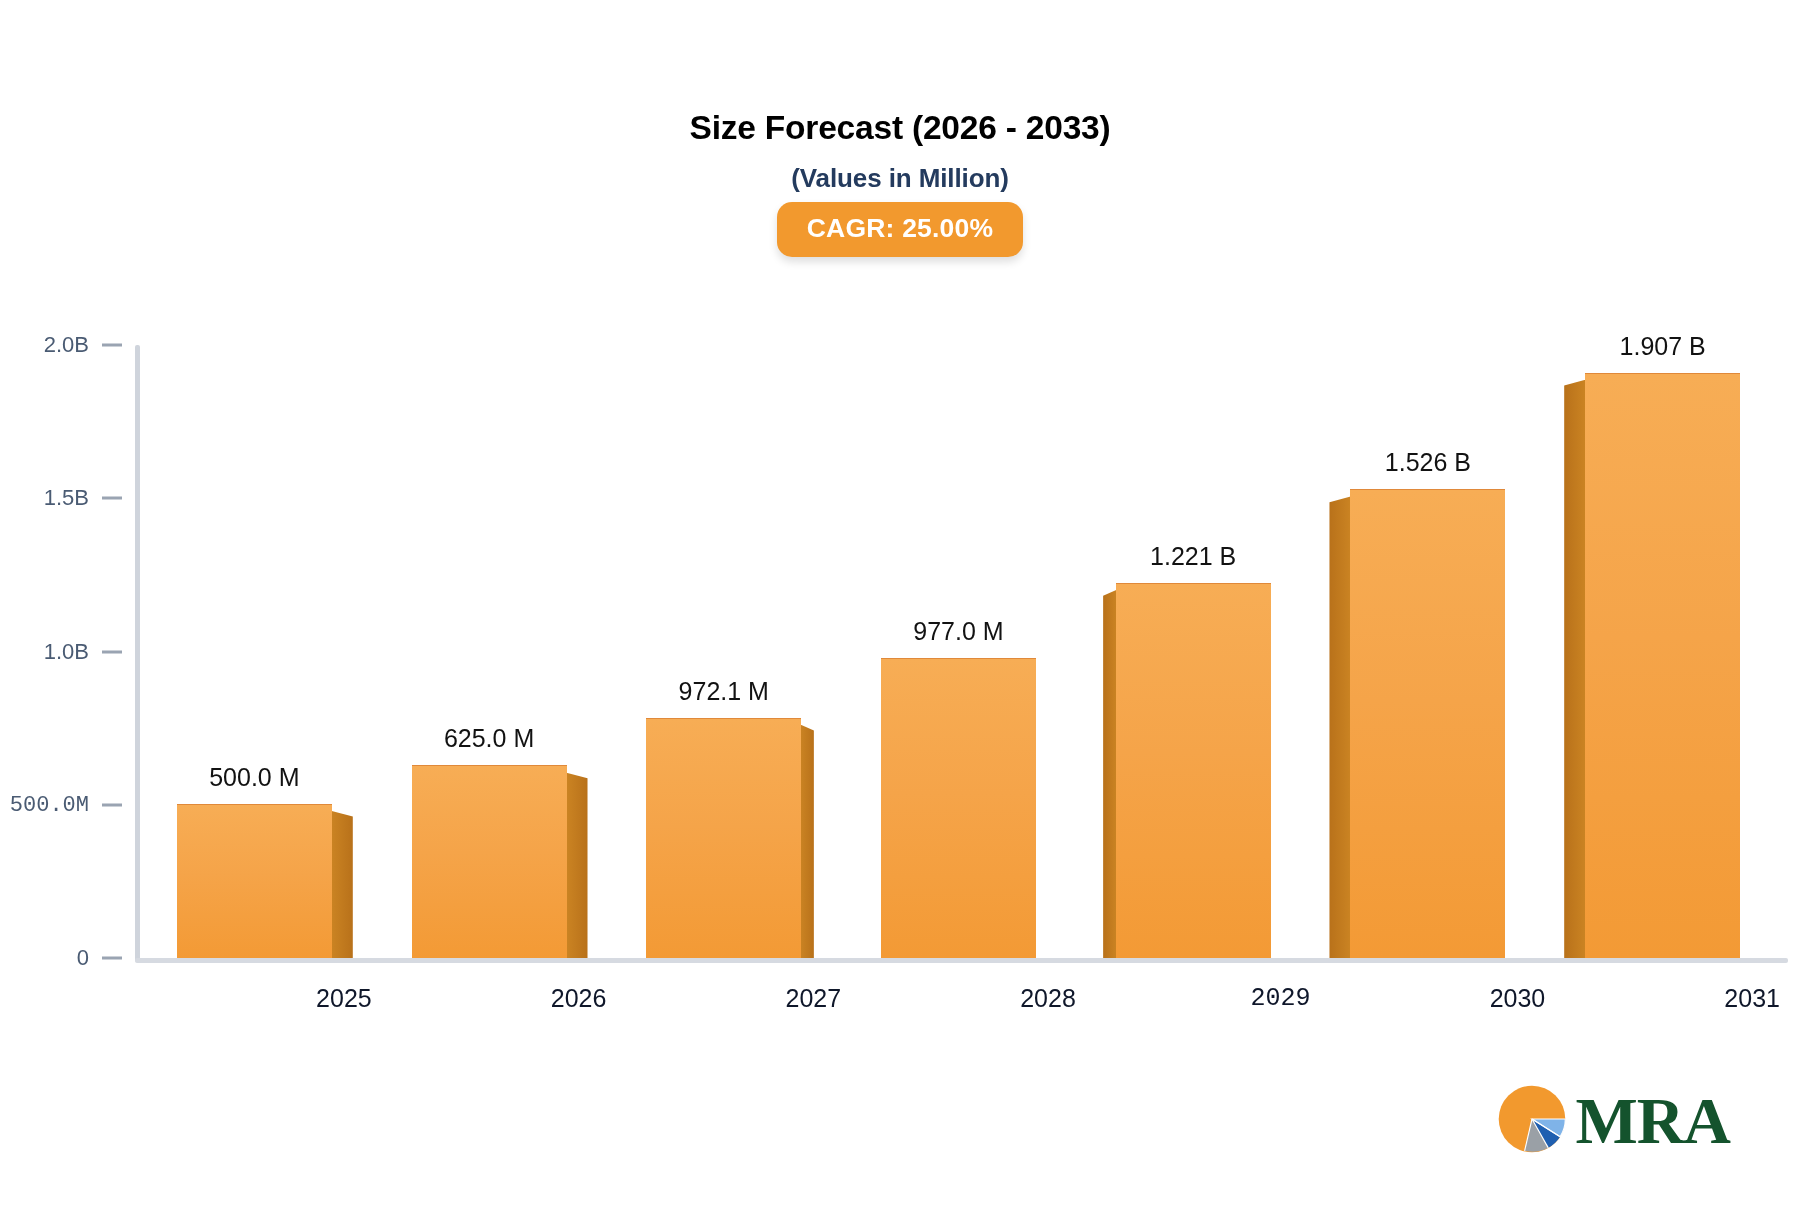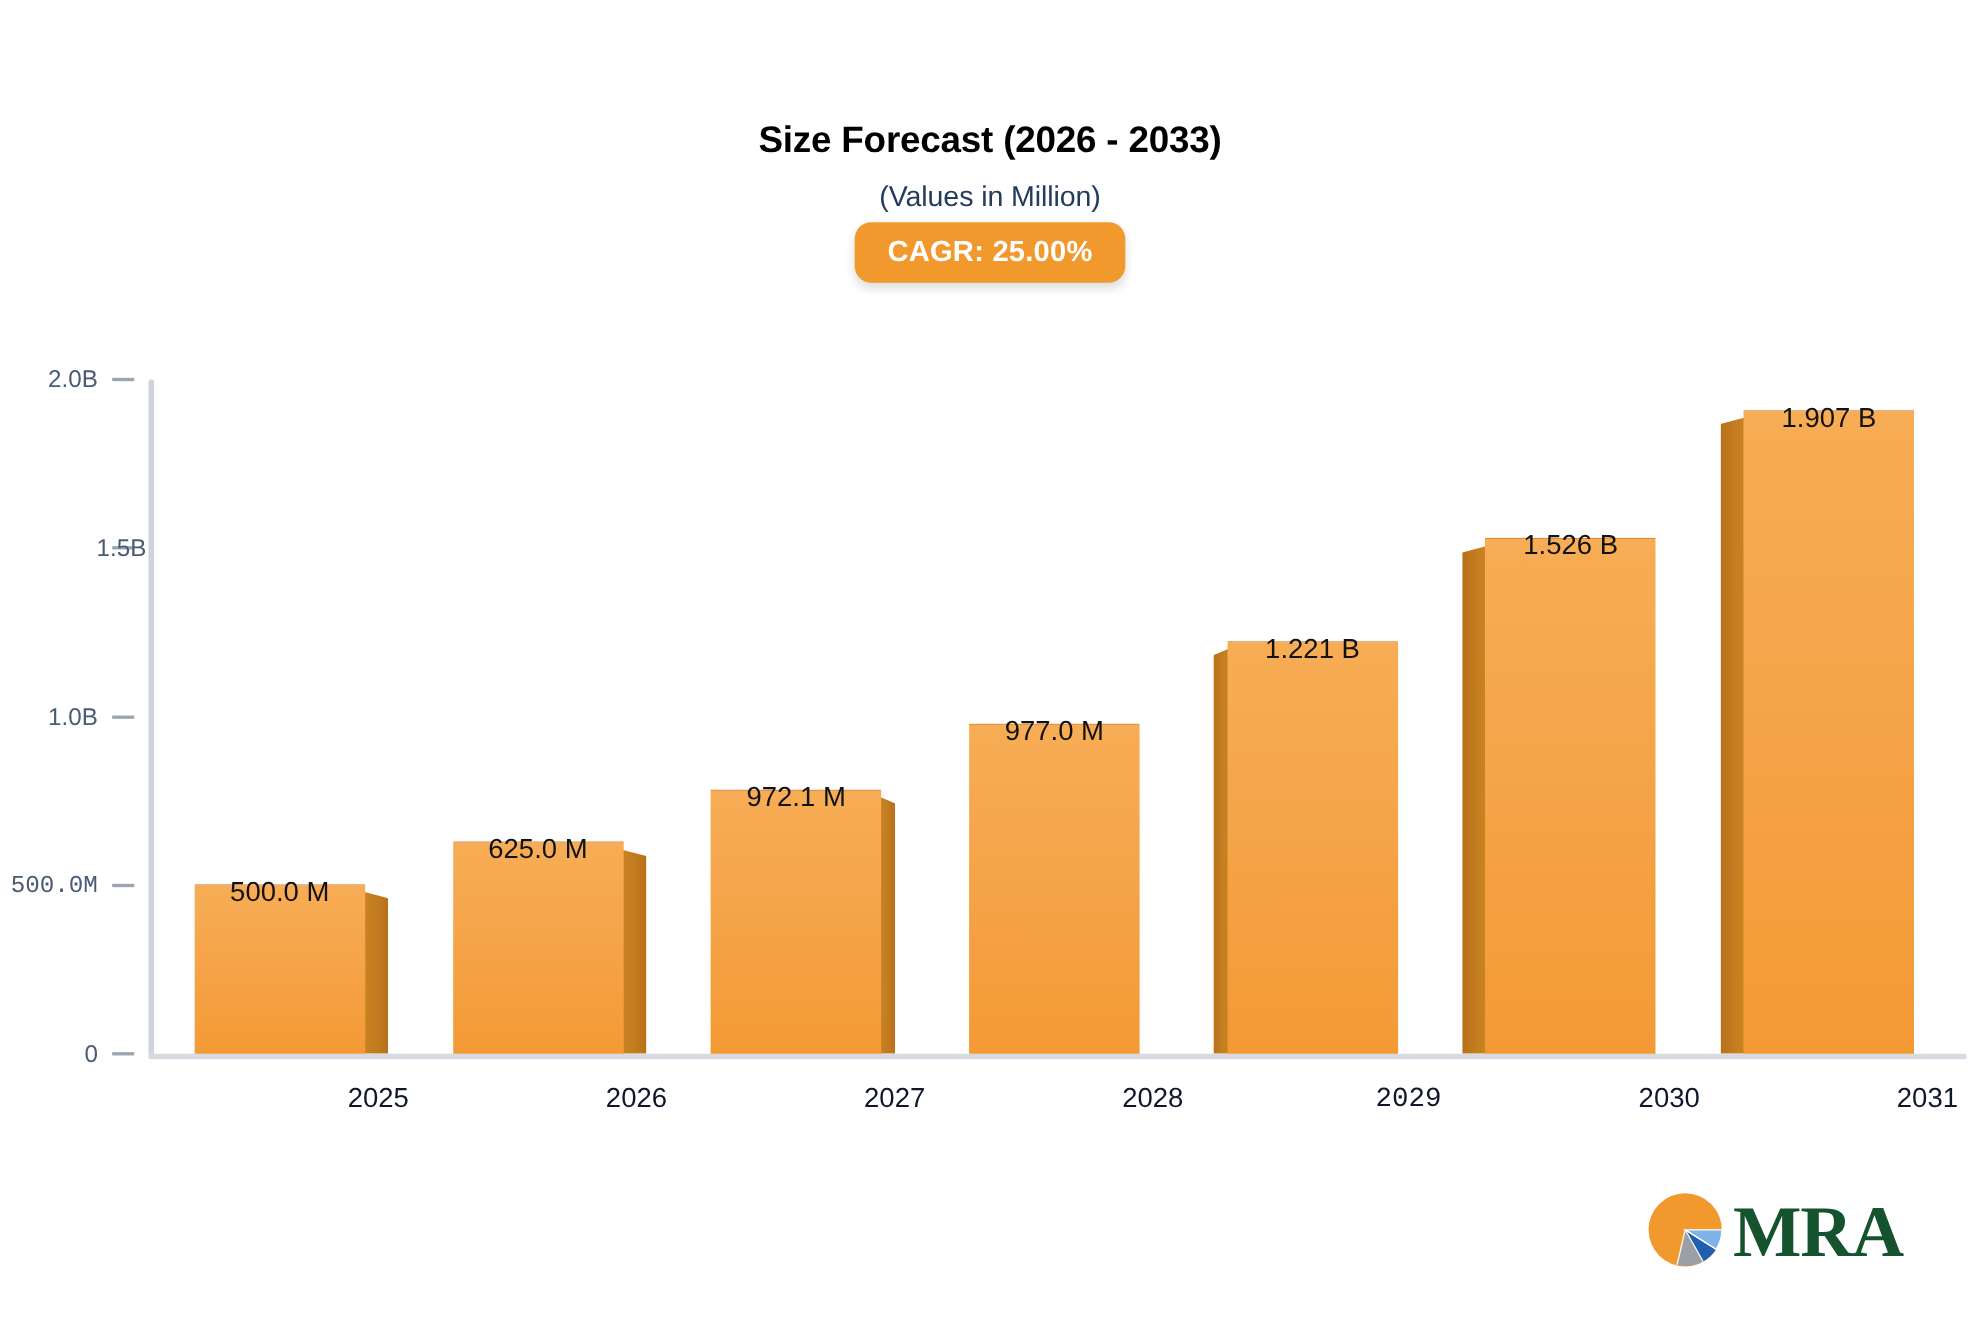--- a/index.html
+++ b/index.html
@@ -23,21 +23,21 @@
     font-weight:bold;
     color:#000000;
     line-height:1.46;
     letter-spacing:-0.2px;
   }
   #chart-title .tline{display:block;}
   #chart-subtitle{
     margin:0;
     padding-top:10px;
     font-size:26px;
-    font-weight:normal;
+    font-weight:bold;
     color:#243b5e;
     letter-spacing:-0.1px;
   }
   #cagr-wrap{
     margin-top:8px;
     display:flex;
     justify-content:center;
   }
   #cagr-badge{
     display:inline-block;
@@ -104,21 +104,20 @@
   }
   .bar-side.left{
     background:linear-gradient(90deg,#b8711a 0%,#cb8423 100%);
   }
   .bar-label{
     position:absolute;
     text-align:center;
     font-size:25px;
     color:#121212;
     white-space:nowrap;
-    margin-top:34px;
   }
   .xtick-label{
     position:absolute;
     text-align:right;
     font-size:25px;
     color:#0f172a;
     white-space:nowrap;
   }
 
   
@@ -153,21 +152,21 @@
   <div id="y-axis-line" style="left: 135px; top: 345px; height: 617px;"></div>
   <div id="x-axis-line" style="left: 135px; top: 958px; width: 1653px;"></div>
   <div id="ticks-layer">
       <div class="ytick-dash" style="left: 102px; top: 958px;"></div>
       <div class="ytick-label" style="left: 0px; width: 89px; top: 958px;">0</div>
       <div class="ytick-dash" style="left: 102px; top: 804.75px;"></div>
       <div class="ytick-label" style="left: 0px; width: 89px; top: 804.75px; font-family: Liberation Mono, monospace;">500.0M</div>
       <div class="ytick-dash" style="left: 102px; top: 651.5px;"></div>
       <div class="ytick-label" style="left: 0px; width: 89px; top: 651.5px;">1.0B</div>
       <div class="ytick-dash" style="left: 102px; top: 498.25px;"></div>
-      <div class="ytick-label" style="left: 0px; width: 89px; top: 498.25px; padding-left: 44px;">1.5B</div>
+      <div class="ytick-label" style="left: 0px; width: 89px; top: 498.25px;">1.5B</div>
       <div class="ytick-dash" style="left: 102px; top: 345px;"></div>
       <div class="ytick-label" style="left: 0px; width: 89px; top: 345px;">2.0B</div>
     </div>
   <div id="bars-layer">
       <div class="bar-group" style="left: 176.901px; top: 804.75px; width: 154.911px; height: 153.25px; bottom: auto;">
         <div class="bar-side right" style="width: 22px; height: 147.25px; top: 6px; left: 153.911px; clip-path: polygon(0px 0px, 100% 3.91517%, 100% 100%, 0px 100%);"></div>
         <div class="bar-front" style="width: 154.911px; height: 153.25px;"></div>
       </div>
       <div class="bar-label" style="left: 137px; width: 234.714px; top: 762.75px;">500.0 M</div>
       <div class="bar-group" style="left: 411.616px; top: 766.438px; width: 154.911px; height: 191.562px; bottom: auto;">

